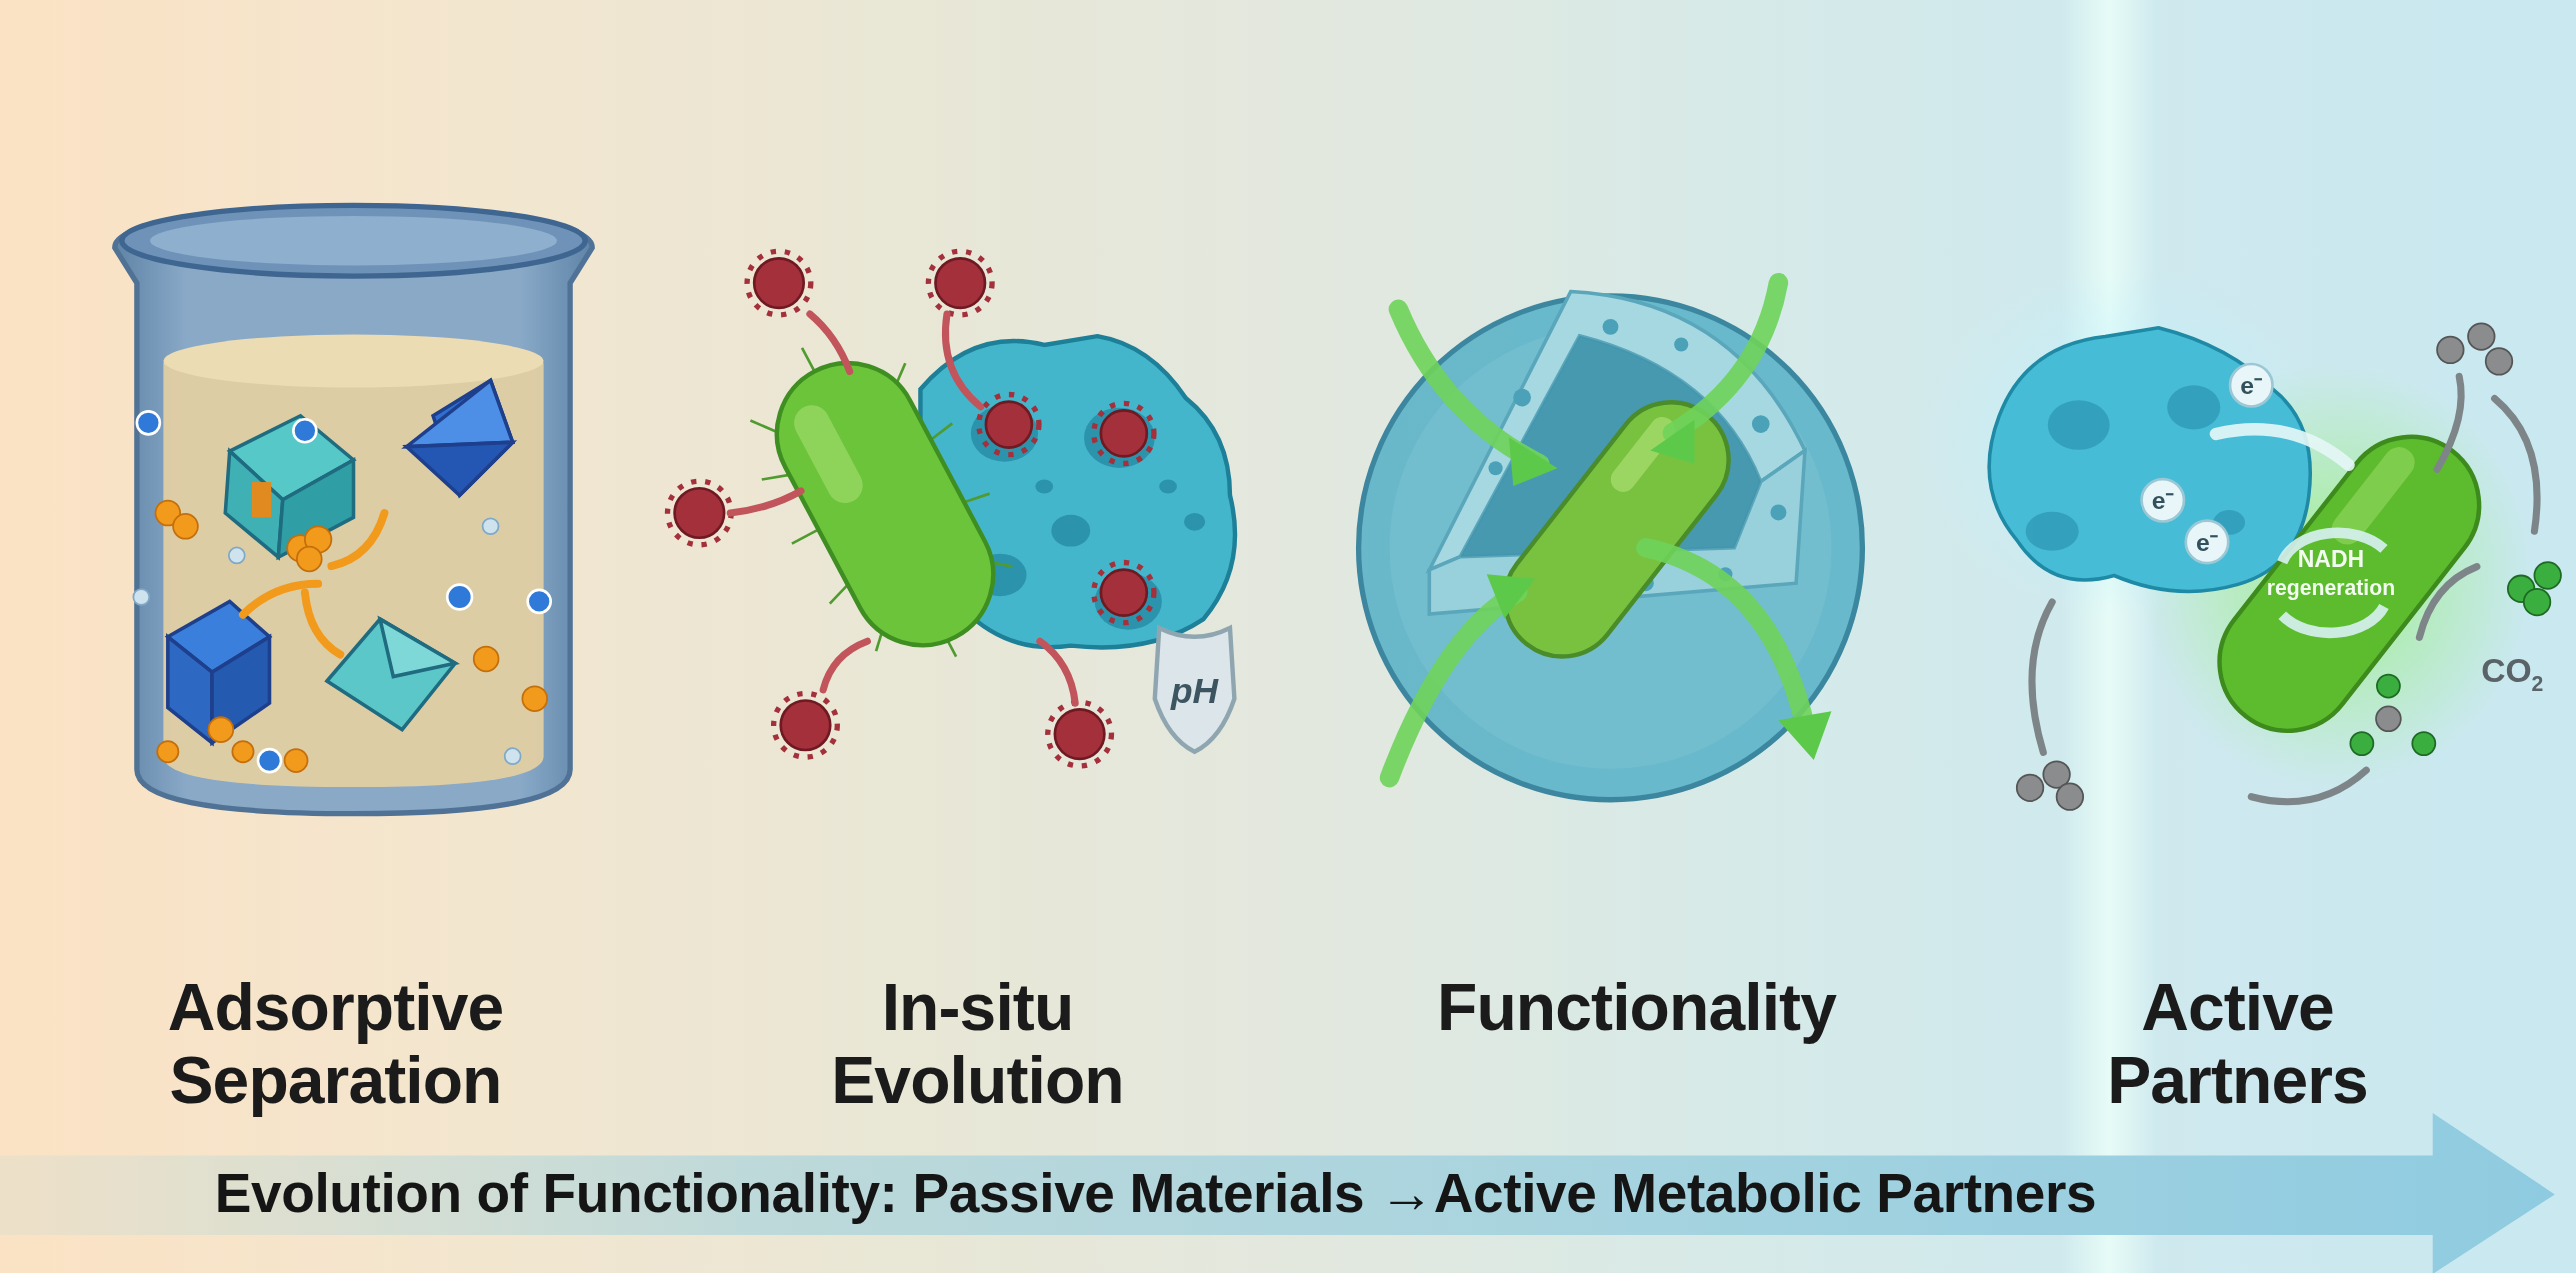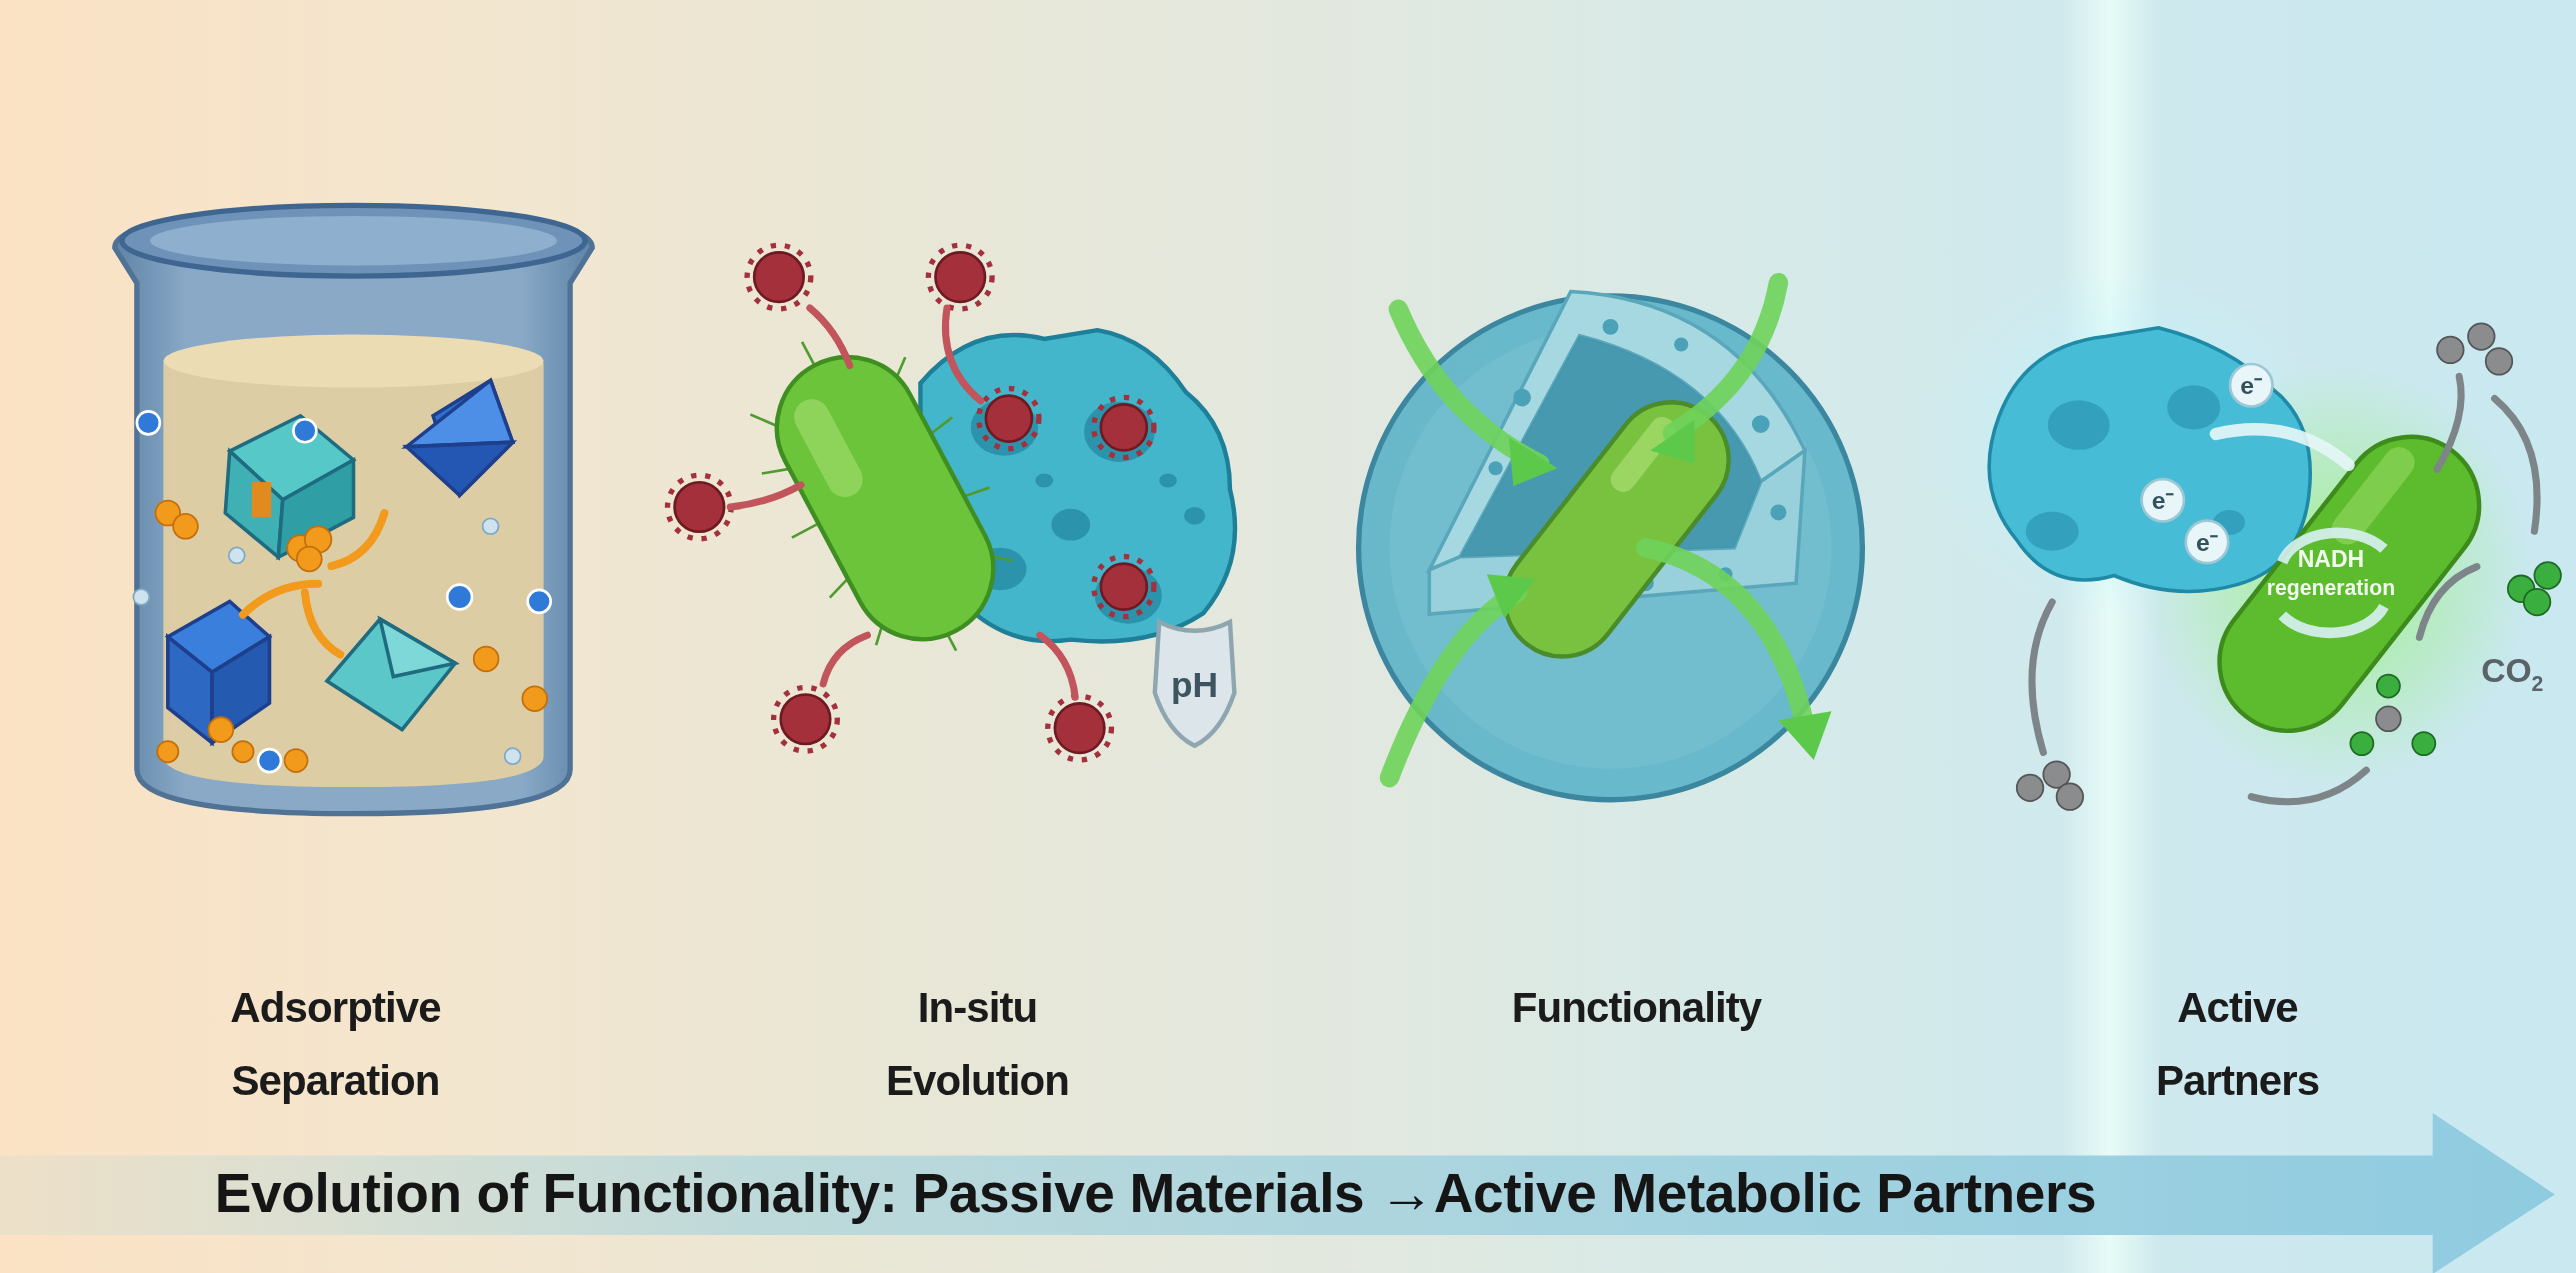--- a/index.html
+++ b/index.html
@@ -3,21 +3,21 @@
 <meta charset="utf-8">
 <style>
   html,body{margin:0;padding:0;}
   body{width:2576px;height:1274px;overflow:hidden;position:relative;
     font-family:"Liberation Sans",sans-serif;
     background:linear-gradient(90deg,#fbe2c4 0%,#f3e6cf 18%,#e9e7d6 35%,#e2e8df 52%,#d6eae8 68%,#cfe9ee 82%,#c9e8f0 100%);}
   .glow{position:absolute;left:2061px;top:0;width:97px;height:1274px;
     background:linear-gradient(90deg,rgba(220,255,245,0),rgba(235,255,248,.85),rgba(220,255,245,0));}
   .panel{position:absolute;top:177px;width:566px;height:672px;}
   .label{position:absolute;top:971px;width:495px;text-align:center;
-    font-weight:bold;font-size:42px;line-height:73px;color:#1b1b1b;letter-spacing:-0.9px;}
+    font-weight:bold;font-size:66px;line-height:73px;color:#1b1b1b;letter-spacing:-0.9px;}
   .label span{display:block;}
   .banner{position:absolute;left:0;top:1113px;width:2576px;height:161px;}
   .banner-title{position:absolute;left:0;top:1161px;width:2364px;text-align:center;
     font-weight:bold;font-size:55px;color:#151515;padding-right:53px;box-sizing:border-box;letter-spacing:-0.4px;}
   svg{overflow:visible;}
   .svgtext{font-family:"Liberation Sans",sans-serif;font-weight:bold;}
 </style>
 </head>
 <body>
 
@@ -91,21 +91,21 @@
     </g>
 
     <g fill="none" stroke="#f29a1c" stroke-width="9" stroke-linecap="round">
       <path d="M275 440 Q320 430 335 380"></path>
       <path d="M260 460 Q210 460 175 495"></path>
       <path d="M245 470 Q250 520 285 540"></path>
     </g>
   </svg>
 </div>
 
-<div class="panel" style="left:655px;top:224px;height:566px;">
+<div class="panel" style="left:655px;top:230px;height:566px;font-style:italic;">
   <svg width="637" height="566" viewBox="0 0 720 640">
 
     <path d="M300 180 Q360 110 440 130 L500 120 Q560 130 600 190 Q650 230 650 300 Q670 380 620 440 Q560 480 470 470 Q400 480 350 430 Q300 380 300 300 Z" fill="#43b6cc" stroke="#1d7f98" stroke-width="5"></path>
     <g fill="#2c93ad">
       <ellipse cx="395" cy="230" rx="38" ry="32"></ellipse>
         <ellipse cx="525" cy="235" rx="40" ry="34"></ellipse>
       <ellipse cx="470" cy="340" rx="22" ry="18"></ellipse>
         <ellipse cx="535" cy="420" rx="38" ry="32"></ellipse>
       <ellipse cx="390" cy="390" rx="30" ry="24"></ellipse>
         <ellipse cx="610" cy="330" rx="12" ry="10"></ellipse>

